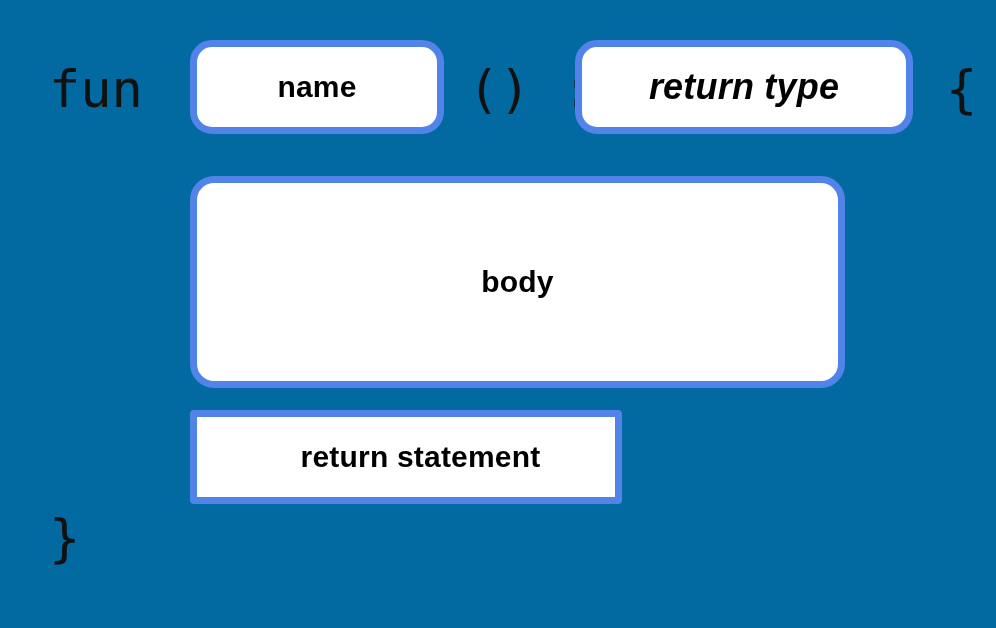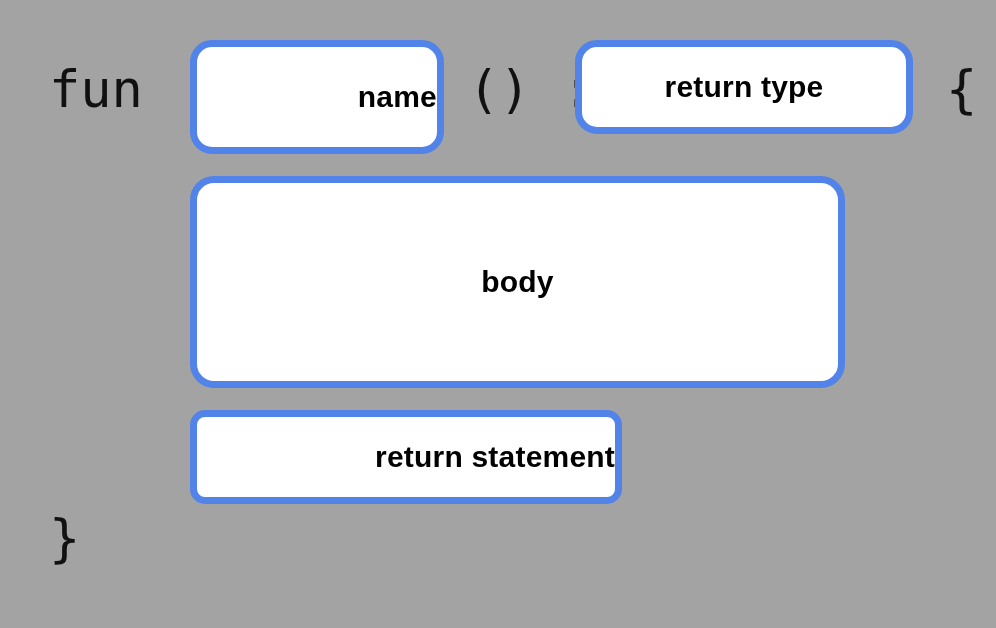--- a/index.html
+++ b/index.html
@@ -4,21 +4,21 @@
 <style>
   html, body {
     margin: 0;
     padding: 0;
     background: #ffffff;
   }
   #canvas {
     position: relative;
     width: 996px;
     height: 628px;
-    background: #a3a3a3;
+    background: #0369a1;
     overflow: hidden;
     font-family: "Liberation Sans", sans-serif;
   }
 
   
   .code-token {
     position: absolute;
     font-family: "DejaVu Sans Mono", "Liberation Mono", monospace;
     font-weight: 400;
     color: #111111;
@@ -41,54 +41,54 @@
     font-family: "Liberation Sans", sans-serif;
     font-weight: 700;
     color: #000000;
     white-space: nowrap;
     line-height: 1;
   }
 
   
   #slot-name {
     left: 190px;  top: 40px;
-    width: 254px; height: 114px;
+    width: 254px; height: 94px;
     border-width: 7px;
     border-radius: 22px;
-    justify-content: flex-end;
+    justify-content: center;
   }
   #slot-name .slot-label { font-size: 30px; letter-spacing: 0.2px; }
 
   
   #slot-return-type {
     left: 575px;  top: 40px;
     width: 338px; height: 94px;
     border-width: 7px;
     border-radius: 22px;
     justify-content: center;
   }
-  #slot-return-type .slot-label { font-size: 30px; letter-spacing: 0.2px; }
+  #slot-return-type .slot-label { font-size: 36px; letter-spacing: 0.2px; font-style: italic; }
 
   
   #slot-body {
     left: 190px;  top: 176px;
     width: 655px; height: 212px;
     border-width: 7px;
     border-radius: 24px;
     justify-content: center;
   }
   #slot-body .slot-label { font-size: 30px; letter-spacing: 0.2px; }
 
   
   #slot-return-statement {
     left: 190px;  top: 410px;
     width: 432px; height: 94px;
     border-width: 7px;
-    border-radius: 15px;
-    justify-content: flex-end;
+    border-radius: 4px;
+    justify-content: center;
     padding-left: 29px;
   }
   #slot-return-statement .slot-label { font-size: 30px; letter-spacing: 0.2px; }
 
   
   #tok-fun        { left: 49px;  top: 63px; }
   #tok-parens     { left: 468px; top: 63px; }
   #tok-brace-open { left: 946px; top: 63px; }
   #tok-brace-close{ left: 49px;  top: 512px; }
 </style>

